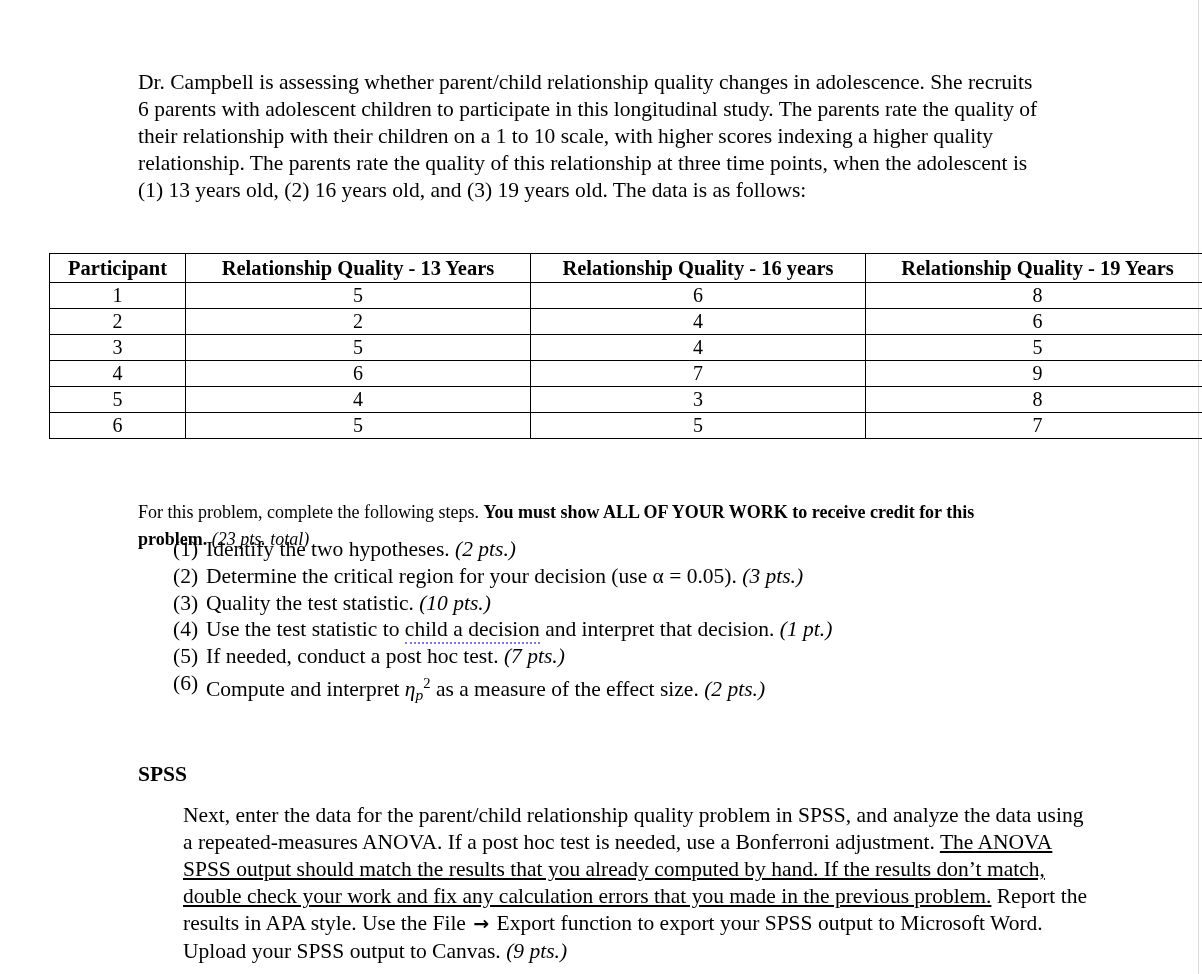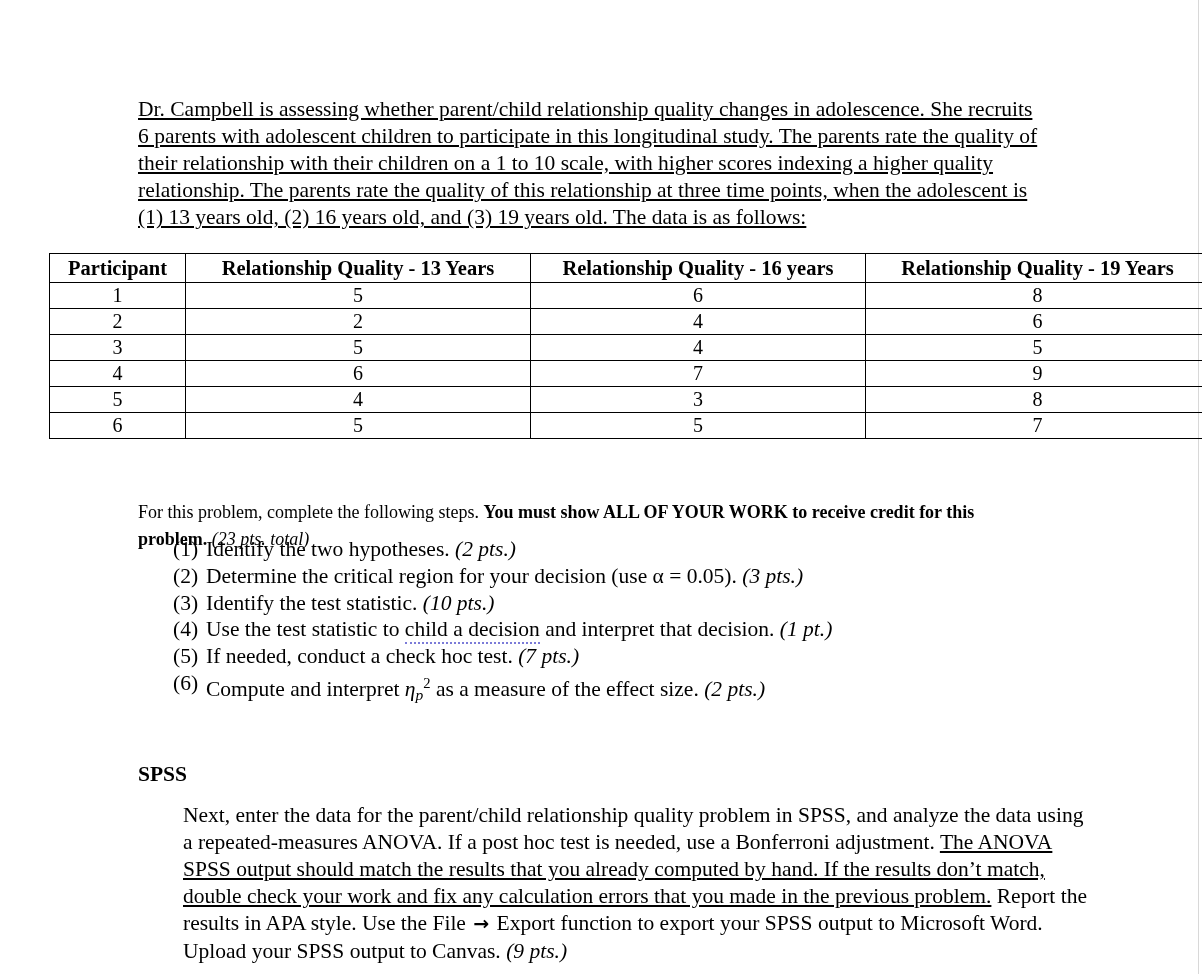--- a/index.html
+++ b/index.html
@@ -38,21 +38,21 @@
   
   .para {
     position: absolute;
     left: 138px;
     width: 910px;
     font-size: 21.5px;
     line-height: 27.2px;
     text-align: left;
   }
 
-  #intro-paragraph { top: 74px; text-decoration: underline; }
+  #intro-paragraph { top: 47px; }
 
   
   .data-table-wrap {
     position: absolute;
     left: 17px;
     top: 253px;
     width: 1160px;
   }
   table.data-table {
     border-collapse: collapse;
@@ -223,25 +223,25 @@
     </table>
   </div>
 
   <p id="steps-intro"><span>For this problem, complete the following steps. </span><span class="b">You must show ALL OF YOUR WORK to receive credit for this problem.</span><span class="i"> (23 pts. total)</span></p>
 
   <ol id="steps-list">
     <li><span class="step-num">(1)</span><span>Identify the two hypotheses. </span><span class="i">(2 pts.)</span></li>
 
     <li><span class="step-num">(2)</span><span>Determine the critical region for your decision (use α = 0.05). </span><span class="i">(3 pts.)</span></li>
 
-    <li><span class="step-num">(3)</span><span>Identify the test statistic. </span><span class="i">(10 pts.)</span></li>
+    <li><span class="step-num">(3)</span><span>Quality the test statistic. </span><span class="i">(10 pts.)</span></li>
 
     <li><span class="step-num">(4)</span><span>Use the test statistic to </span><span class="grammar">child a decision</span><span> and interpret that decision. </span><span class="i">(1 pt.)</span></li>
 
-    <li><span class="step-num">(5)</span><span>If needed, conduct a check hoc test. </span><span class="i">(7 pts.)</span></li>
+    <li><span class="step-num">(5)</span><span>If needed, conduct a post hoc test. </span><span class="i">(7 pts.)</span></li>
 
     <li><span class="step-num">(6)</span><span>Compute and interpret </span><span class="eta">η</span><span class="sub">p</span><span class="sup">2</span><span> as a measure of the effect size. </span><span class="i">(2 pts.)</span></li>
   </ol>
 
   <div id="spss-heading">SPSS</div>
 
   <p id="spss-paragraph"><span>Next, enter the data for the parent/child relationship quality problem in SPSS, and analyze the data using a repeated-measures ANOVA. If a post hoc test is needed, use a Bonferroni adjustment. </span><span class="u">The ANOVA SPSS output should match the results that you already computed by hand. If the results don’t match, double check your work and fix any calculation errors that you made in the previous problem.</span><span> Report the results in APA style. Use the File </span><span class="arrow">→</span><span> Export function to export your SPSS output to Microsoft Word. Upload your SPSS output to Canvas. </span><span class="i">(9 pts.)</span></p>
 
 </div>
 

